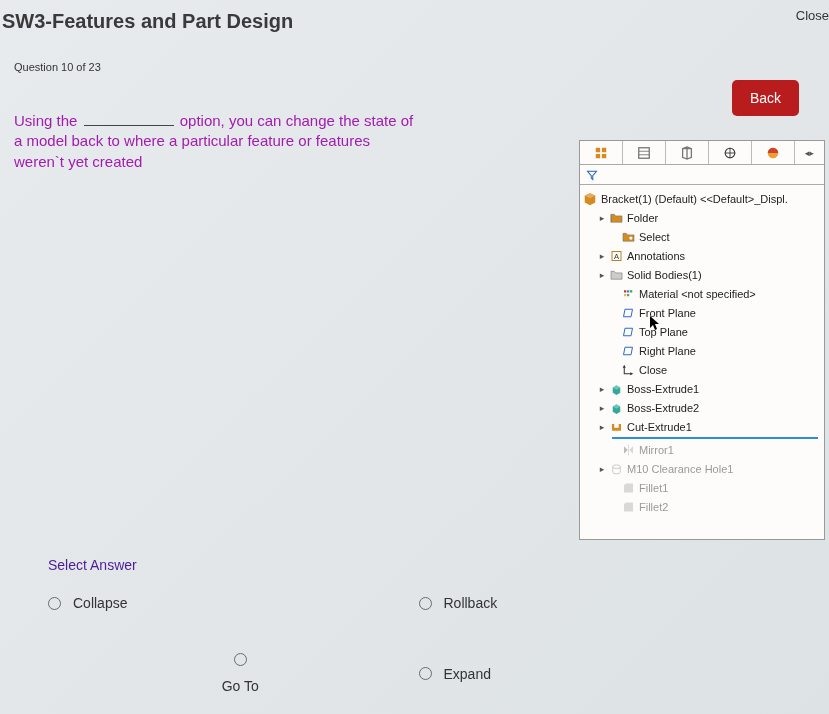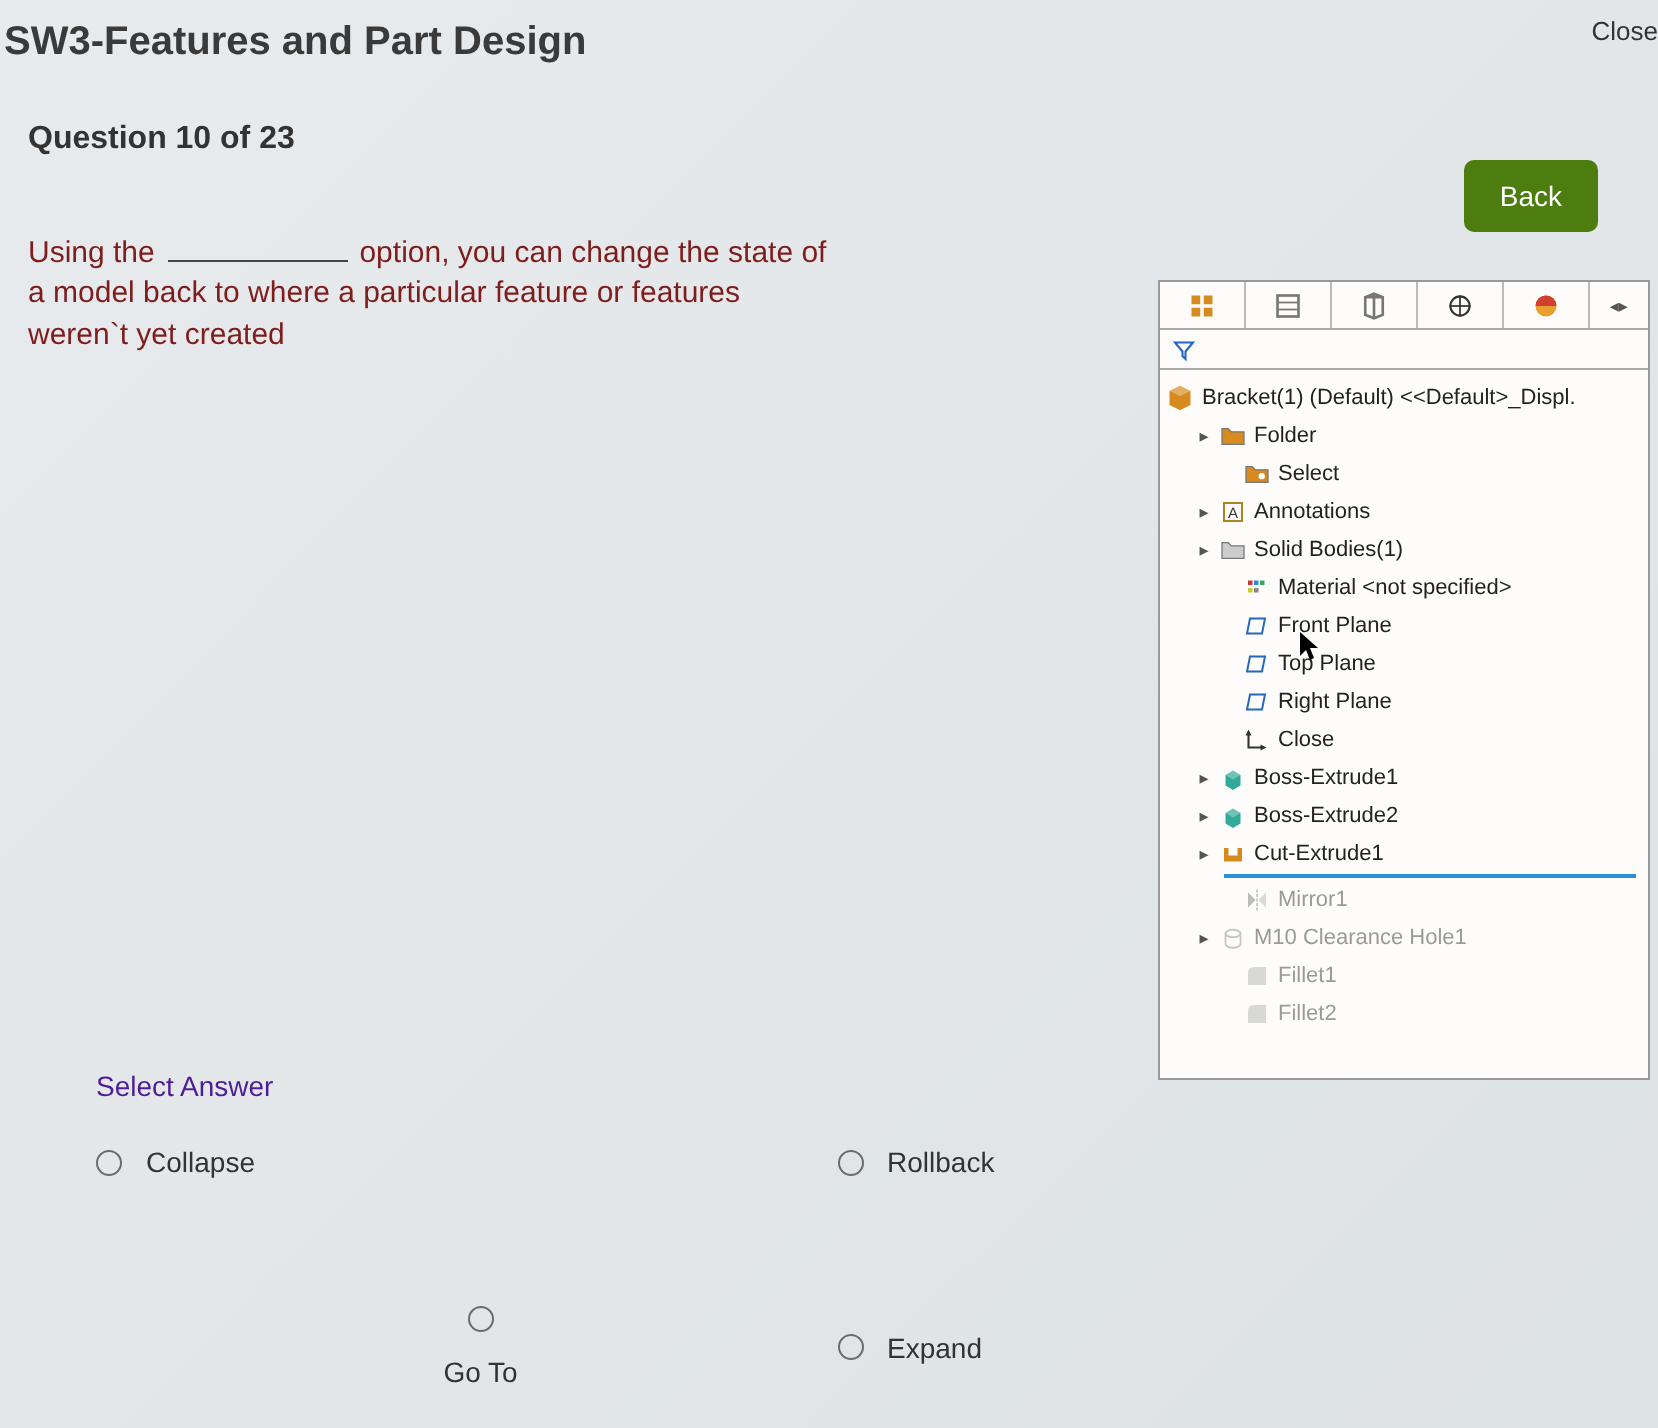--- a/index.html
+++ b/index.html
@@ -23,42 +23,42 @@
       padding: 10px 0 0 2px;
     }
     .close-link {
       position: absolute;
       top: 8px;
       right: 0;
       font-size: 13px;
       color: #333;
     }
     .question-number {
-      font-size: 16px;
-      font-weight: bold;
+      font-size: 11px;
+      font-weight: normal;
       margin: 28px 0 0 14px;
     }
     .back-button {
       position: absolute;
       top: 80px;
       right: 30px;
-      background: #4d7c0f;
+      background: #b91c1c;
       color: #fff;
       border: none;
       border-radius: 5px;
       padding: 10px 18px;
       font-size: 14px;
       cursor: pointer;
     }
     .question-body {
       margin: 38px 0 0 14px;
       max-width: 400px;
       font-size: 15px;
       line-height: 1.35;
-      color: #7f1d1d;
+      color: #a21caf;
     }
     .blank {
       display: inline-block;
       border-bottom: 1px solid #444;
       width: 90px;
       height: 0.9em;
       vertical-align: baseline;
       margin: 0 2px;
     }
     
@@ -151,21 +151,21 @@
       right: 40px;
     }
     .select-answer-label {
       font-size: 14px;
       color: #4c1d95;
       margin-bottom: 22px;
     }
     .answer-grid {
       display: grid;
       grid-template-columns: 1fr 1fr;
-      row-gap: 64px;
+      row-gap: 42px;
     }
     .answer-option {
       display: flex;
       align-items: center;
       gap: 12px;
       font-size: 14px;
       color: #333;
       cursor: pointer;
     }
     .radio {

